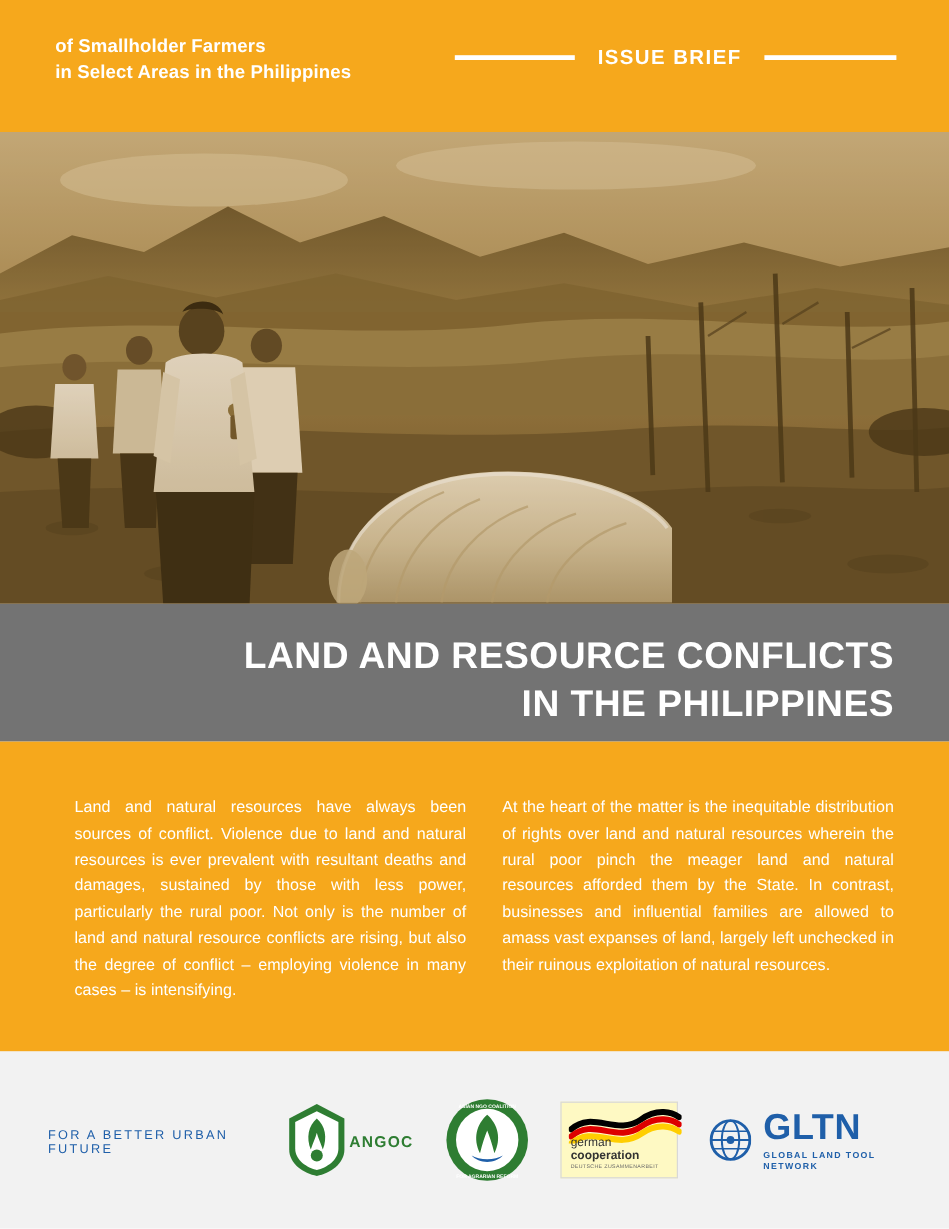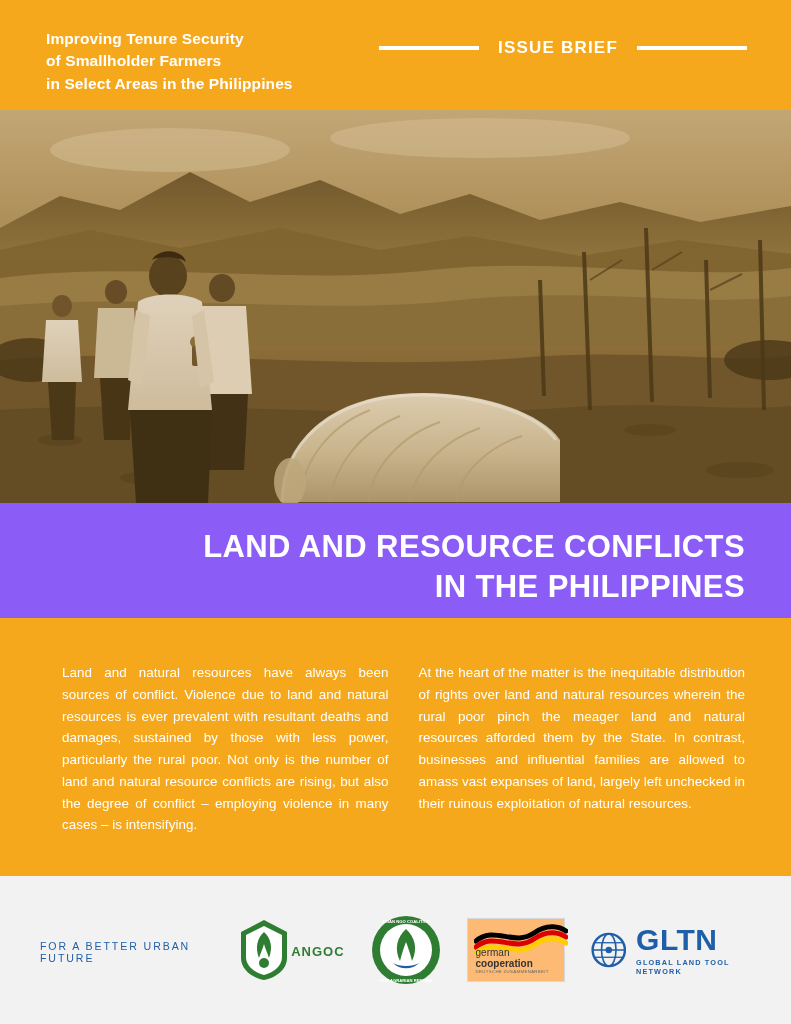--- a/index.html
+++ b/index.html
@@ -59,21 +59,21 @@
     position: relative;
     width: 791px;
     height: 393px;
     overflow: hidden;
     background: #8a6a33;
   }
   .photo svg { display: block; width: 791px; height: 393px; }
 
   
   .title-block {
-    background: #8b5cf6;
+    background: #737373;
     padding: 24px 46px 12px 46px;
   }
   .doc-title {
     text-align: right;
     color: #ffffff;
     font-size: 31px;
     font-weight: bold;
     line-height: 1.28;
     letter-spacing: 0.4px;
   }
@@ -149,21 +149,21 @@
   
   .angoc { flex-direction: row; align-items: center; }
   .angoc-text {
     font-size: 13px; font-weight: bold; color: #2E7D32;
     letter-spacing: 1px; margin-top: 2px;
   }
 
   
   .giz-box {
     width: 98px; height: 64px;
-    background: #fdba74;
+    background: #fef9c3;
     border: 1px solid #d8d8d8;
     position: relative;
     padding: 4px 6px;
   }
   .giz-text {
     position: absolute; left: 8px; bottom: 6px;
     line-height: 1.1;
   }
   .giz-l1 { font-size: 10px; color: #333; }
   .giz-l2 { font-size: 10px; font-weight: bold; color: #333; }
@@ -181,21 +181,20 @@
     letter-spacing: 1.15px; margin-top: 3px;
   }
 </style>
 </head>
 <body>
 
 <div class="page">
 
   <div class="header">
     <div class="header-title">
-      <div>Improving Tenure Security</div>
       <div>of Smallholder Farmers</div>
       <div>in Select Areas in the Philippines</div>
     </div>
     <div class="issue-brief-wrap">
       <span class="rule rule-left"></span>
       <span class="issue-brief-text">ISSUE BRIEF</span>
       <span class="rule rule-right"></span>
     </div>
   </div>
 

